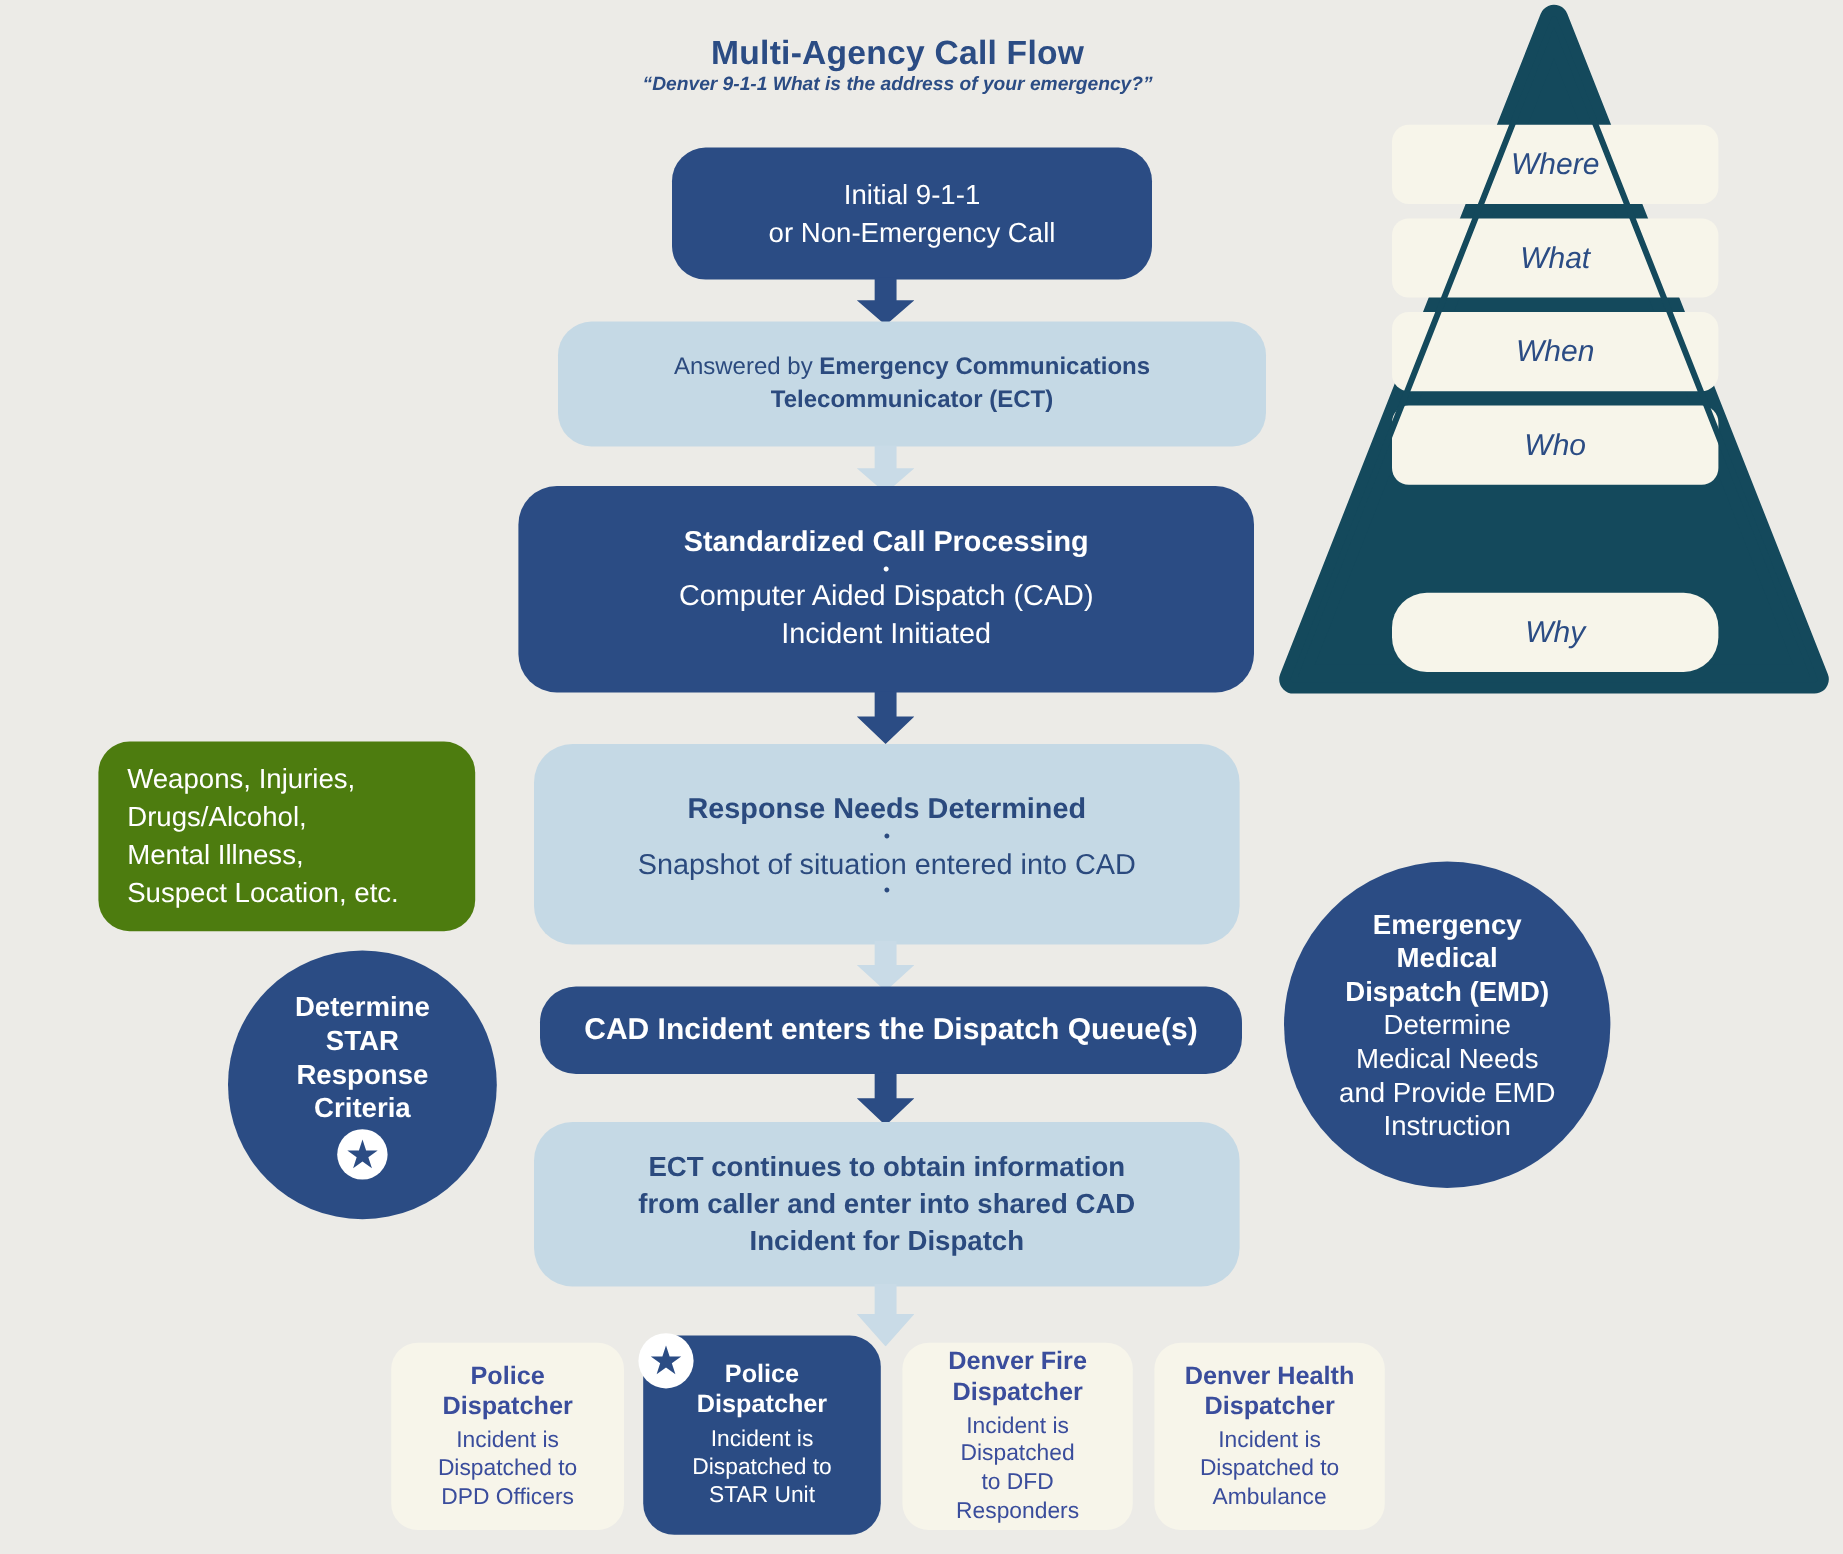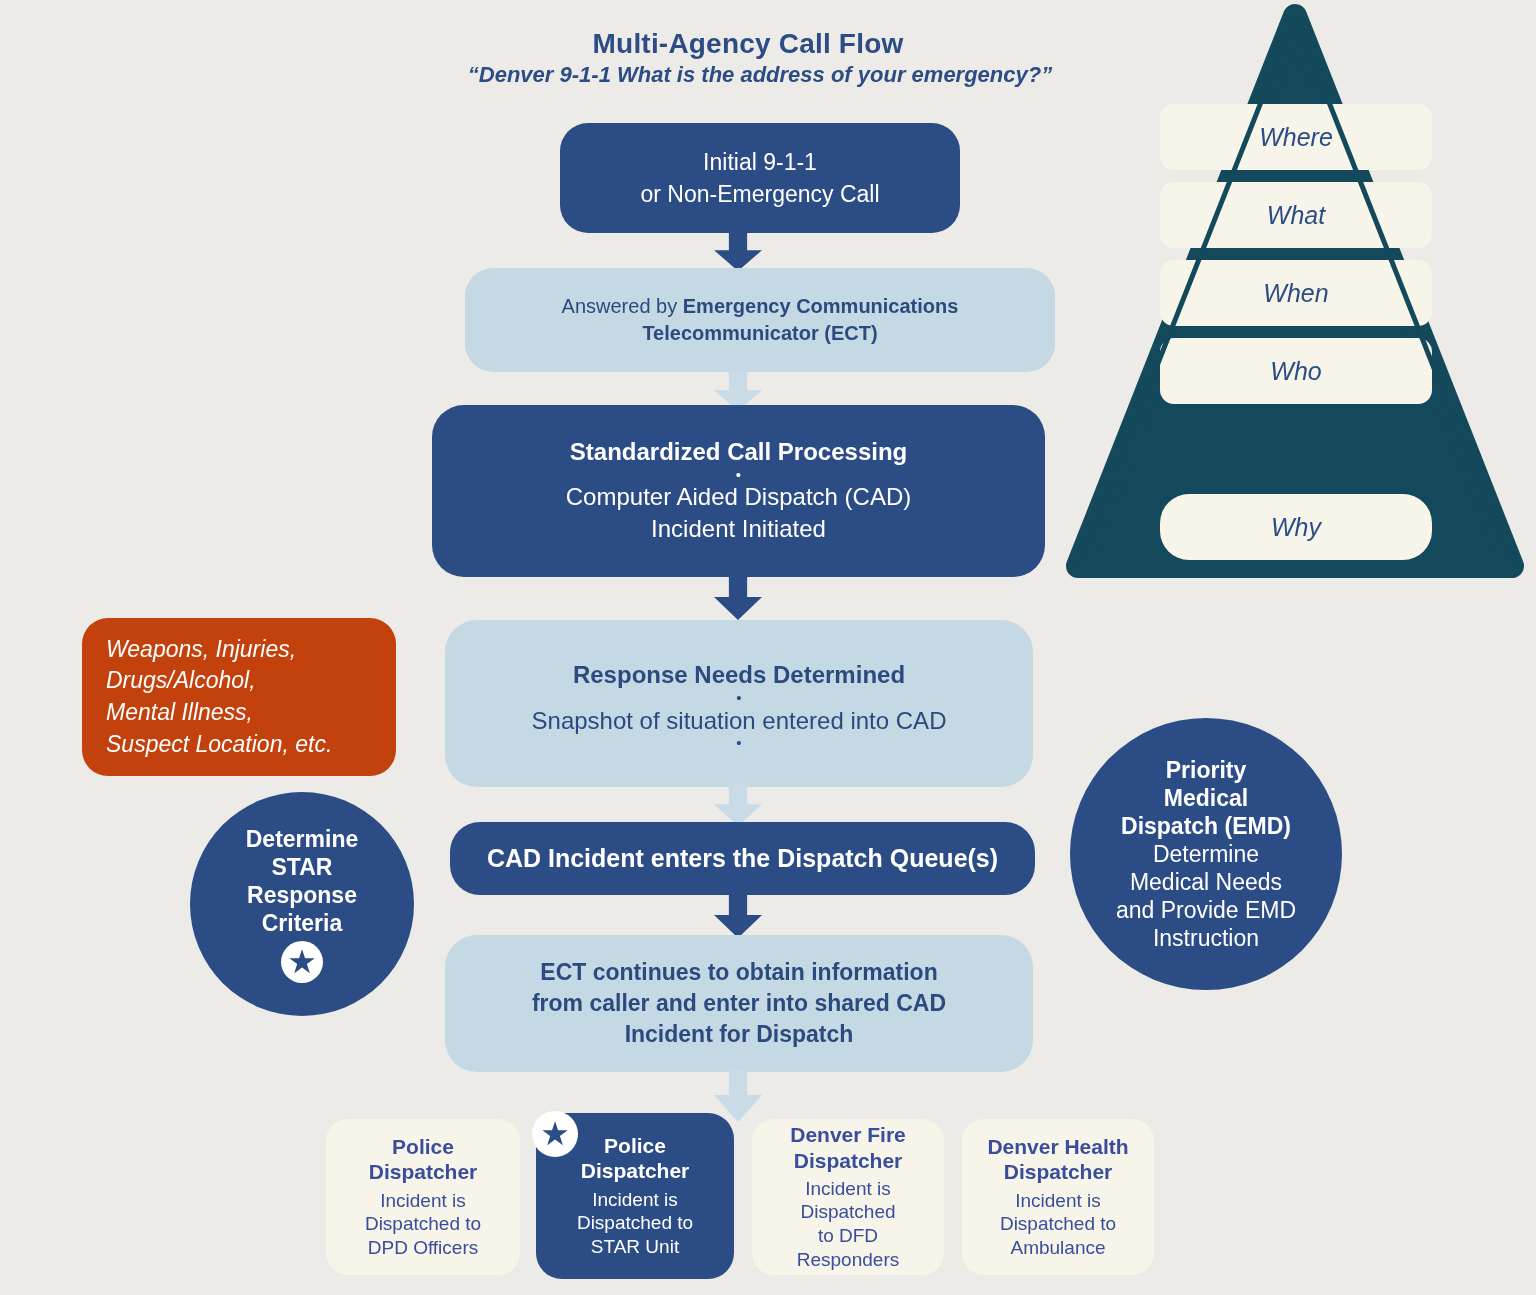--- a/index.html
+++ b/index.html
@@ -3,30 +3,30 @@
 <meta charset="utf-8">
 <style>
   html,body{margin:0;padding:0;}
   body{font-family:"Liberation Sans","DejaVu Sans",sans-serif;}
   #canvas{position:relative;width:1536px;height:1295px;background:#ECEBE7;overflow:hidden;}
   .box{position:absolute;display:flex;flex-direction:column;justify-content:center;align-items:center;
        text-align:center;box-sizing:border-box;}
   .rounded{border-radius:28px;margin-left:20px;}
   .dark{background:#2B4C84;color:#FFFFFF;}
   .light{background:#C5D9E5;color:#2B4A7E;}
-  .teal{background:#c2410c;color:#FFFFFF;font-style:italic;}
+  .teal{background:#4d7c0f;color:#FFFFFF;}
   .cream{background:#F7F5EA;color:#3A4D9C;}
   .circle{border-radius:50%;}
   .pre{white-space:pre-line;}
   .b{font-weight:bold;}
 
   .pagetitle{position:absolute;left:318px;top:28px;width:860px;text-align:center;
              color:#2B4C84;font-size:28px;font-weight:bold;letter-spacing:0.2px;}
-  .pagesub{position:absolute;left:270px;top:62px;width:980px;text-align:center;
-           color:#2B4C84;font-size:22px;font-weight:bold;font-style:italic;}
+  .pagesub{position:absolute;left:258px;top:62px;width:980px;text-align:center;
+           color:#2B4C84;font-size:16px;font-weight:bold;font-style:italic;}
 
   .arrow{position:absolute;width:48px;
          clip-path:polygon(31% 0,69% 0,69% 48%,100% 48%,50% 100%,0 48%,31% 48%);}
   .arrow.dark-a{background:#2B4C84;}
   .arrow.light-a{background:#C9DBE7;}
 
   .dot{font-size:15px;line-height:12px;}
 
   
   #pyramid{position:absolute;left:1056px;top:2px;width:480px;height:578px;}
@@ -94,21 +94,21 @@
     <div class="b pre" style="font-size:23px;line-height:1.22;">Determine
 STAR
 Response
 Criteria</div>
     <div class="badge" style="position:static;width:42px;height:42px;margin-top:4px;">
       <span class="star">★</span>
     </div>
   </div>
 
   <div class="box dark circle" style="left:1070px;top:718px;width:272px;height:272px;font-size:23px;line-height:1.22;">
-    <div class="b pre">Priority
+    <div class="b pre">Emergency
 Medical
 Dispatch (EMD)</div>
     <div class="pre">Determine
 Medical Needs
 and Provide EMD
 Instruction</div>
   </div>
 
   <div id="pyramid">
     <svg width="480" height="578" viewBox="0 0 480 578">

